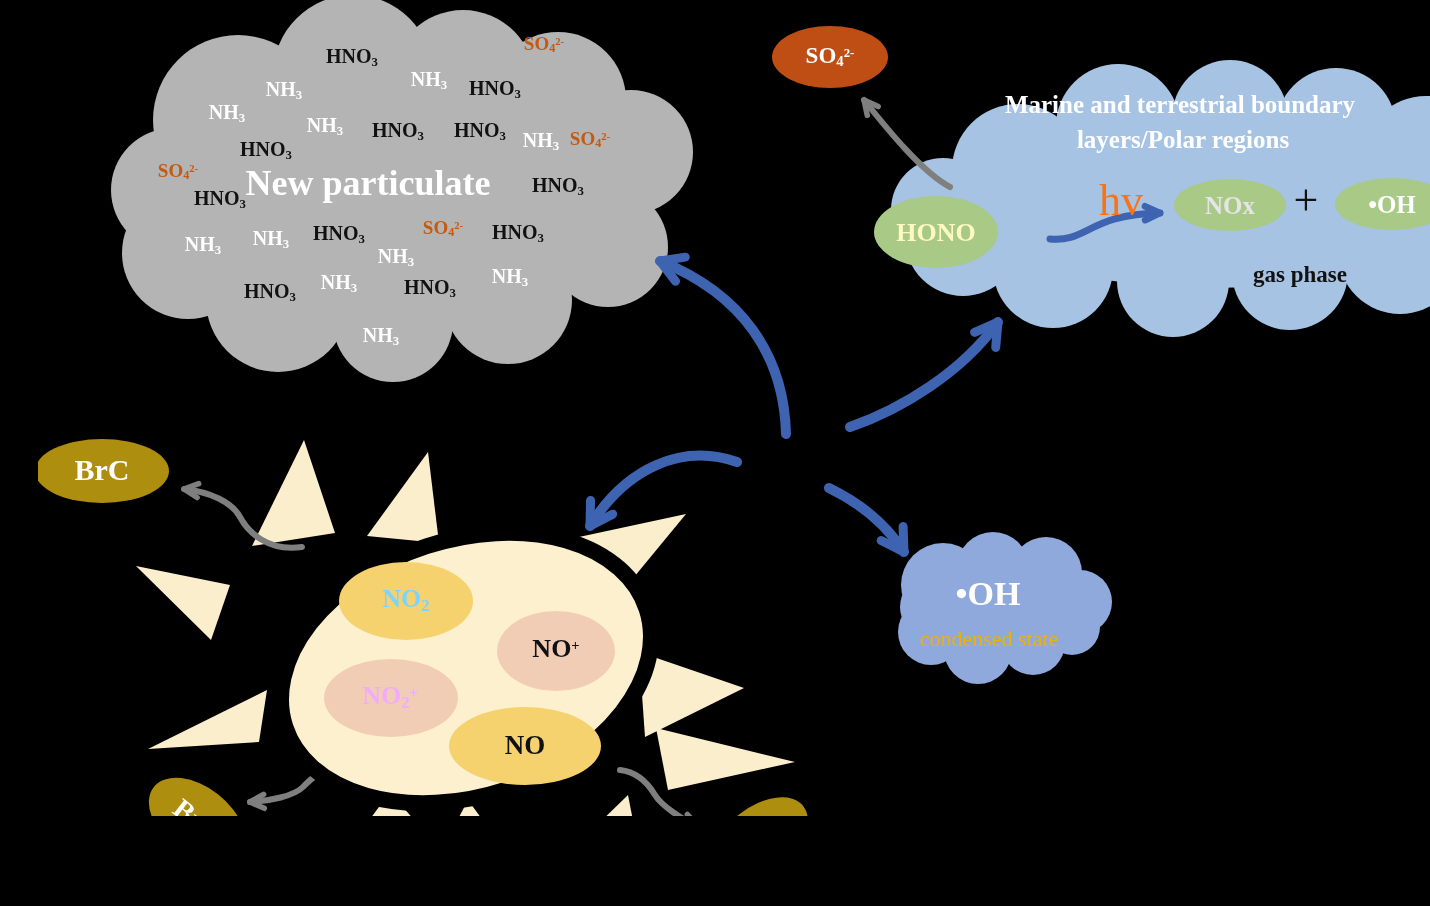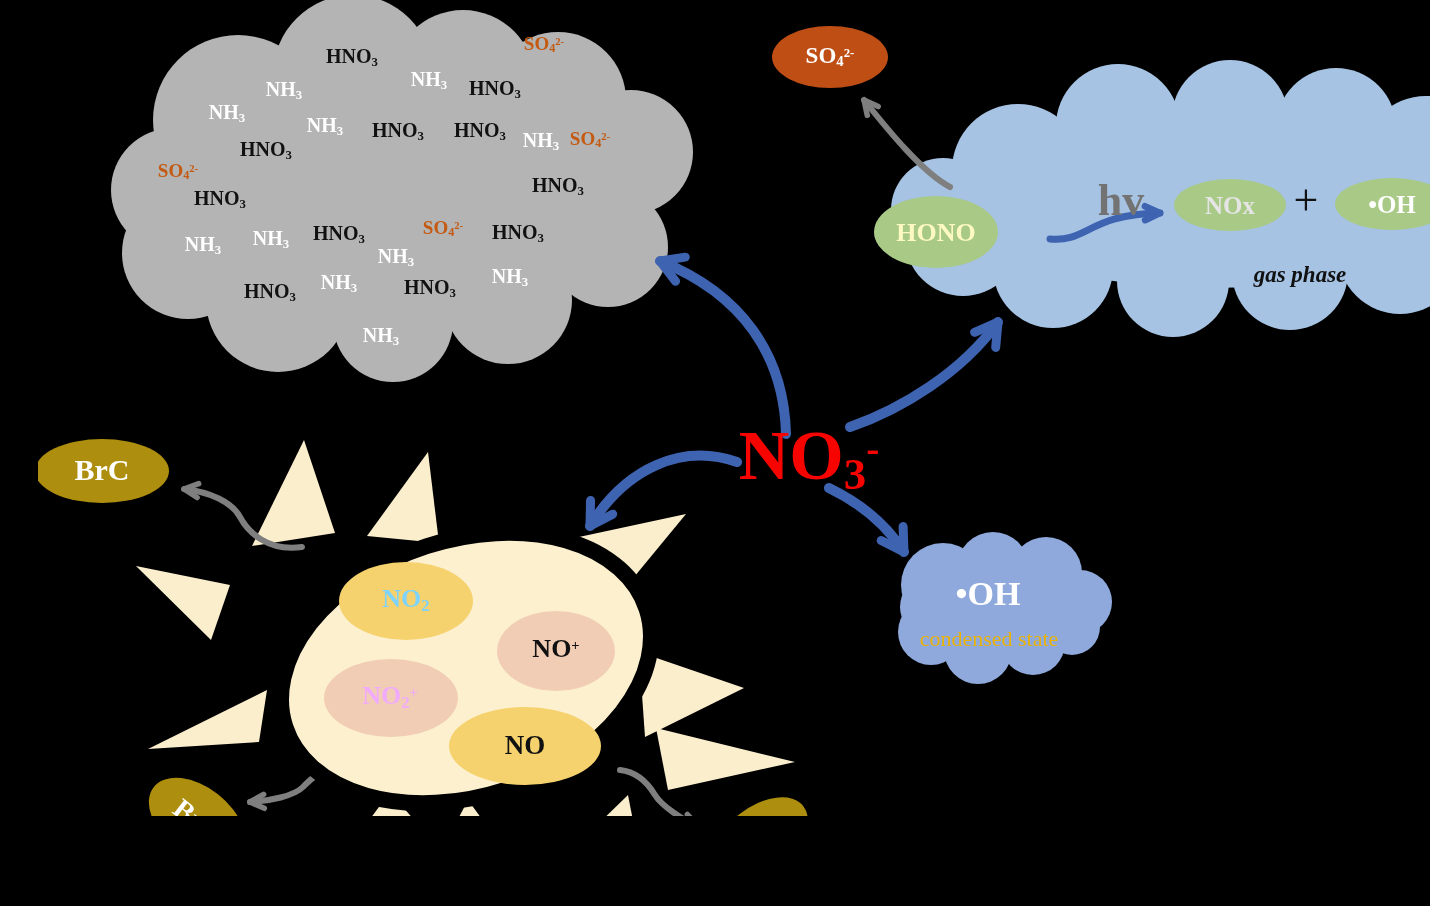--- a/index.html
+++ b/index.html
@@ -148,39 +148,41 @@
       <div class="lbl" style="left: 189px; top: 113px; font-size: 20px; color: rgb(255, 255, 255); transform: translate(-50%, -50%);"><span>NH</span><span class="sub">3</span></div>
       <div class="lbl" style="left: 287px; top: 126px; font-size: 20px; color: rgb(255, 255, 255); transform: translate(-50%, -50%);"><span>NH</span><span class="sub">3</span></div>
       <div class="lbl" style="left: 360px; top: 131px; font-size: 20px; color: rgb(17, 17, 17); transform: translate(-50%, -50%);"><span>HNO</span><span class="sub">3</span></div>
       <div class="lbl" style="left: 442px; top: 131px; font-size: 20px; color: rgb(17, 17, 17); transform: translate(-50%, -50%);"><span>HNO</span><span class="sub">3</span></div>
       <div class="lbl" style="left: 503px; top: 141px; font-size: 20px; color: rgb(255, 255, 255); transform: translate(-50%, -50%);"><span>NH</span><span class="sub">3</span></div>
       <div class="lbl" style="left: 552px; top: 139px; font-size: 19px; color: rgb(196, 89, 17); transform: translate(-50%, -50%);"><span>SO</span><span class="sub">4</span><span class="sup">2-</span></div>
       <div class="lbl" style="left: 228px; top: 150px; font-size: 20px; color: rgb(17, 17, 17); transform: translate(-50%, -50%);"><span>HNO</span><span class="sub">3</span></div>
       <div class="lbl" style="left: 140px; top: 171px; font-size: 19px; color: rgb(196, 89, 17); transform: translate(-50%, -50%);"><span>SO</span><span class="sub">4</span><span class="sup">2-</span></div>
       <div class="lbl" style="left: 520px; top: 186px; font-size: 20px; color: rgb(17, 17, 17); transform: translate(-50%, -50%);"><span>HNO</span><span class="sub">3</span></div>
       <div class="lbl" style="left: 182px; top: 199px; font-size: 20px; color: rgb(17, 17, 17); transform: translate(-50%, -50%);"><span>HNO</span><span class="sub">3</span></div>
+      <div class="lbl" style="left: 330px; top: 183px; font-size: 36px; color: rgb(255, 255, 255); transform: translate(-50%, -50%);"><span>New particulate</span></div>
       <div class="lbl" style="left: 165px; top: 245px; font-size: 20px; color: rgb(255, 255, 255); transform: translate(-50%, -50%);"><span>NH</span><span class="sub">3</span></div>
       <div class="lbl" style="left: 233px; top: 239px; font-size: 20px; color: rgb(255, 255, 255); transform: translate(-50%, -50%);"><span>NH</span><span class="sub">3</span></div>
       <div class="lbl" style="left: 301px; top: 234px; font-size: 20px; color: rgb(17, 17, 17); transform: translate(-50%, -50%);"><span>HNO</span><span class="sub">3</span></div>
       <div class="lbl" style="left: 405px; top: 228px; font-size: 19px; color: rgb(196, 89, 17); transform: translate(-50%, -50%);"><span>SO</span><span class="sub">4</span><span class="sup">2-</span></div>
       <div class="lbl" style="left: 480px; top: 233px; font-size: 20px; color: rgb(17, 17, 17); transform: translate(-50%, -50%);"><span>HNO</span><span class="sub">3</span></div>
       <div class="lbl" style="left: 358px; top: 257px; font-size: 20px; color: rgb(255, 255, 255); transform: translate(-50%, -50%);"><span>NH</span><span class="sub">3</span></div>
       <div class="lbl" style="left: 301px; top: 283px; font-size: 20px; color: rgb(255, 255, 255); transform: translate(-50%, -50%);"><span>NH</span><span class="sub">3</span></div>
       <div class="lbl" style="left: 232px; top: 292px; font-size: 20px; color: rgb(17, 17, 17); transform: translate(-50%, -50%);"><span>HNO</span><span class="sub">3</span></div>
       <div class="lbl" style="left: 392px; top: 288px; font-size: 20px; color: rgb(17, 17, 17); transform: translate(-50%, -50%);"><span>HNO</span><span class="sub">3</span></div>
       <div class="lbl" style="left: 472px; top: 277px; font-size: 20px; color: rgb(255, 255, 255); transform: translate(-50%, -50%);"><span>NH</span><span class="sub">3</span></div>
       <div class="lbl" style="left: 343px; top: 336px; font-size: 20px; color: rgb(255, 255, 255); transform: translate(-50%, -50%);"><span>NH</span><span class="sub">3</span></div>
       <div class="lbl" style="left: 792px; top: 56px; font-size: 23px; color: rgb(255, 255, 255); transform: translate(-50%, -50%);"><span>SO</span><span class="sub">4</span><span class="sup">2-</span></div>
+      <div class="lbl" style="left: 1142px; top: 104px; font-size: 25px; color: rgb(255, 255, 255); transform: translate(-50%, -50%);"><span>Marine and terrestrial boundary</span></div>
+      <div class="lbl" style="left: 1145px; top: 139px; font-size: 25px; color: rgb(255, 255, 255); transform: translate(-50%, -50%);"><span>layers/Polar regions</span></div>
       <div class="lbl" style="left: 898px; top: 233px; font-size: 26px; color: #fef9c3; transform: translate(-50%, -50%);"><span>HONO</span></div>
-      <div class="lbl" style="left: 1083px; top: 201px; font-size: 44px; color: #737373; font-weight: 700; transform: translate(-50%, -50%);"><span>hv</span></div>
+      <div class="lbl" style="left: 1083px; top: 201px; font-size: 44px; color: #f97316; font-weight: 400; transform: translate(-50%, -50%);"><span>hv</span></div>
       <div class="lbl" style="left: 1192px; top: 205px; font-size: 25px; color: #e5e5e5; transform: translate(-50%, -50%);"><span>NOx</span></div>
       <div class="lbl" style="left: 1268px; top: 201px; font-size: 44px; color: rgb(17, 17, 17); font-weight: 400; transform: translate(-50%, -50%);"><span>+</span></div>
       <div class="lbl" style="left: 1354px; top: 204px; font-size: 25px; color: rgb(255, 255, 255); transform: translate(-50%, -50%);"><span>•OH</span></div>
-      <div class="lbl" style="left: 1262px; top: 274px; font-size: 23px; color: rgb(17, 17, 17); transform: translate(-50%, -50%); font-style: italic;"><span>gas phase</span></div>
-      <div class="lbl" style="left: 771px; top: 459px; font-size: 70px; color: rgb(248, 4, 0); transform: translate(-50%, -50%);"><span>NO</span><span class="sub">3</span><span class="sup">-</span></div>
+      <div class="lbl" style="left: 1262px; top: 274px; font-size: 23px; color: rgb(17, 17, 17); transform: translate(-50%, -50%);"><span>gas phase</span></div>
       <div class="lbl" style="left: 950px; top: 594px; font-size: 34px; color: rgb(255, 255, 255); transform: translate(-50%, -50%);"><span>•OH</span></div>
       <div class="lbl" style="left: 951px; top: 639px; font-size: 22px; color: #eab308; font-weight: 400; transform: translate(-50%, -50%);"><span>condensed state</span></div>
       <div class="lbl" style="left: 368px; top: 600px; font-size: 26px; color: #7dd3fc; transform: translate(-50%, -50%);"><span>NO</span><span class="sub">2</span></div>
       <div class="lbl" style="left: 518px; top: 649px; font-size: 26px; color: rgb(17, 17, 17); transform: translate(-50%, -50%);"><span>NO</span><span class="sup">+</span></div>
       <div class="lbl" style="left: 352px; top: 697px; font-size: 26px; color: #f0abfc; transform: translate(-50%, -50%);"><span>NO</span><span class="sub">2</span><span class="sup">+</span></div>
       <div class="lbl" style="left: 487px; top: 745px; font-size: 27px; color: rgb(17, 17, 17); transform: translate(-50%, -50%);"><span>NO</span></div>
       <div class="lbl" style="left: 64px; top: 470px; font-size: 30px; color: rgb(255, 255, 255); transform: translate(-50%, -50%);"><span>BrC</span></div>
       <div class="lbl" style="left: 159px; top: 821px; font-size: 28px; color: rgb(255, 255, 255); transform: translate(-50%, -50%) rotate(38deg);"><span>BrC</span></div>
       <div class="lbl" style="left: 722px; top: 840px; font-size: 28px; color: rgb(255, 255, 255); transform: translate(-50%, -50%) rotate(-38deg);"><span>BrC</span></div>
     </div>

